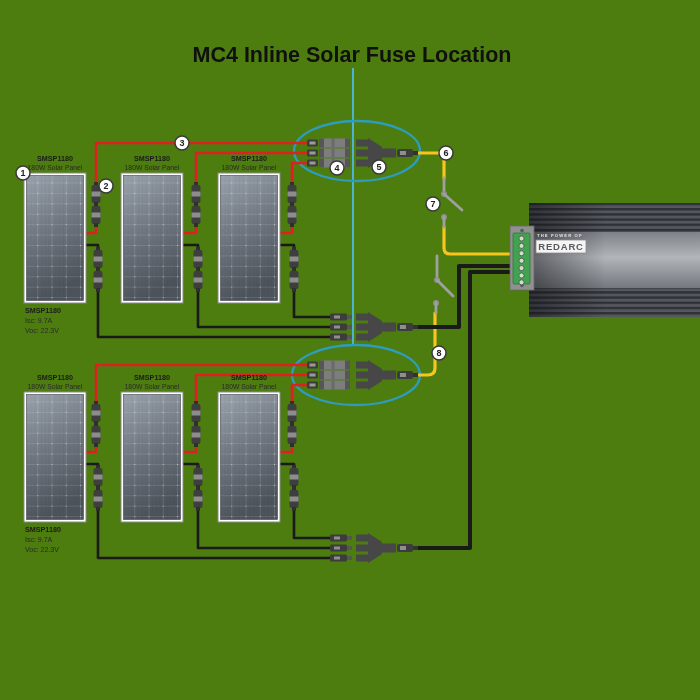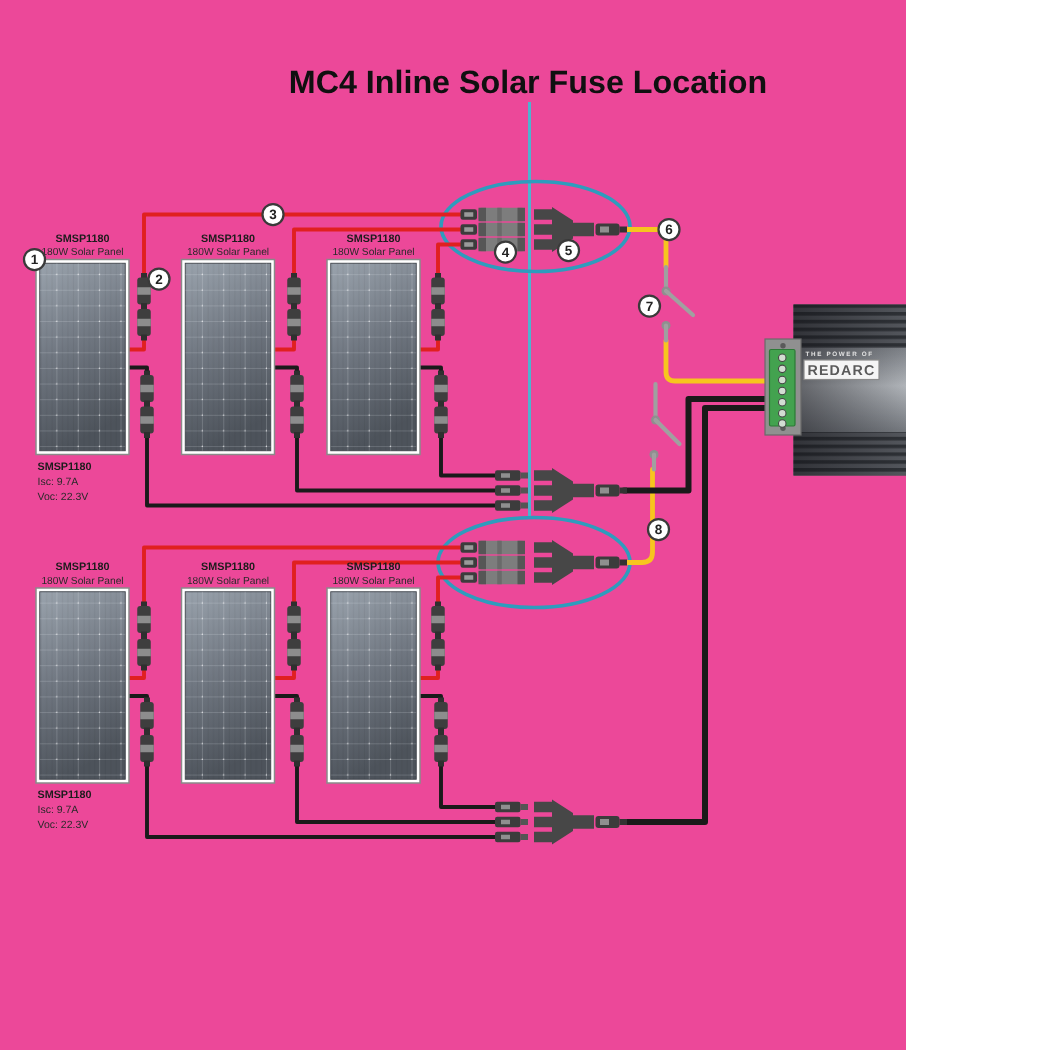--- a/index.html
+++ b/index.html
@@ -1,16 +1,16 @@
 <!DOCTYPE html>
 <html><head>
 <meta charset="utf-8">
 <style>
   html,body{margin:0;padding:0;background:#ffffff;}
-  .stage{position:relative;width:604px;height:700px;background:#ec4899;overflow:hidden;
+  .stage{position:relative;width:700px;height:700px;background:#4d7c0f;overflow:hidden;
          font-family:"Liberation Sans", sans-serif;text-align:center;}
   svg text{font-family:"Liberation Sans", sans-serif;}
   .title-text{font-weight:bold;font-size:21.5px;fill:#101010;}
   .panel-model{font-weight:bold;font-size:7.2px;fill:#1c1c1c;}
   .panel-desc{font-size:6.8px;fill:#2a2a2a;}
   .spec-model{font-weight:bold;font-size:7.2px;fill:#1c1c1c;}
   .spec-line{font-size:7px;fill:#2a2a2a;}
   .callout-num{font-weight:bold;font-size:9px;fill:#222;}
   .brand-tag{font-size:4.2px;letter-spacing:1.1px;fill:#e2e2e2;font-weight:bold;}
   .brand-name{font-size:9.5px;font-weight:bold;letter-spacing:.8px;fill:#5a5a5a;}

